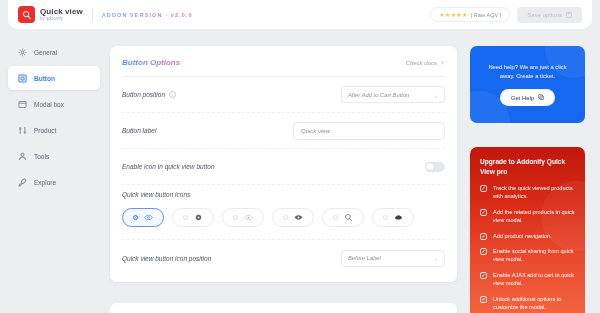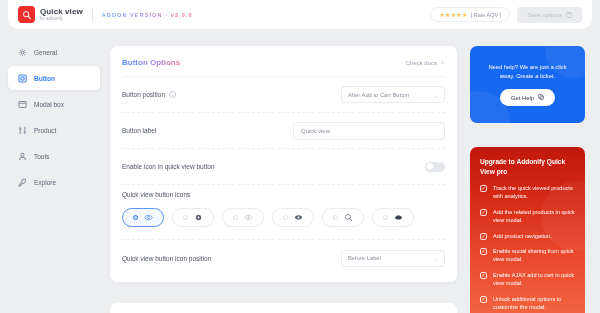--- a/index.html
+++ b/index.html
@@ -74,20 +74,21 @@
   }
   .nav-item.active .nic svg { stroke: #3b82f6; }
   .nav-item .nic svg { stroke: #8d93a1; fill: none; stroke-width: 1.6; }
 
   
   .panel {
     position: absolute; left: 110px; top: 46px; width: 347px;
     background: #fff; border-radius: 7px;
     box-shadow: 0 1px 4px rgba(90,100,130,.07);
     padding: 0 12px 6px 12px;
+    font-style: italic;
   }
   .panel-head {
     display: flex; align-items: center; justify-content: space-between;
     padding: 12px 0 9px 0;
     border-bottom: 1px solid #eef0f3;
   }
   .panel-title {
     font-size: 8px; font-weight: bold;
     background: linear-gradient(90deg,#4d8df6 0%, #9a7ef0 55%, #f07089 100%);
     -webkit-background-clip: text; background-clip: text; color: transparent;

